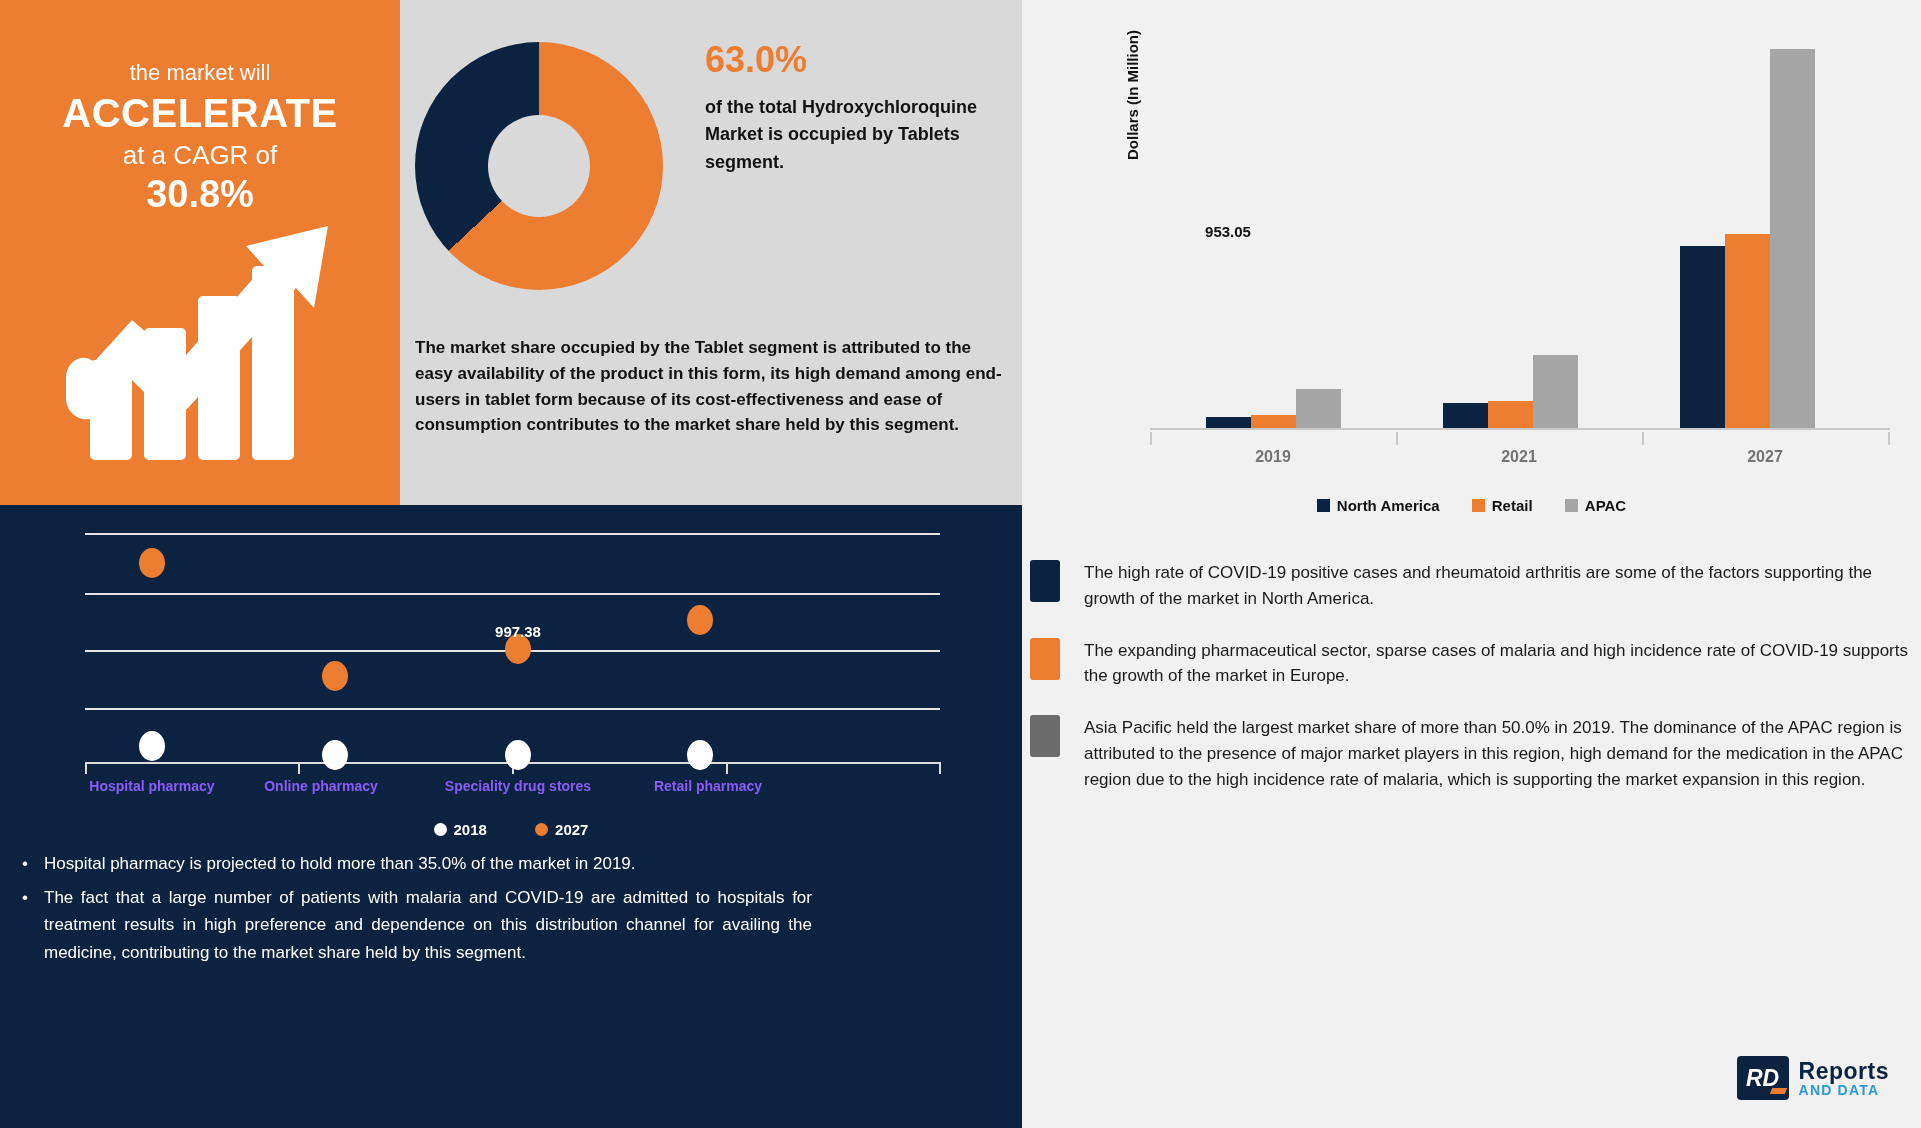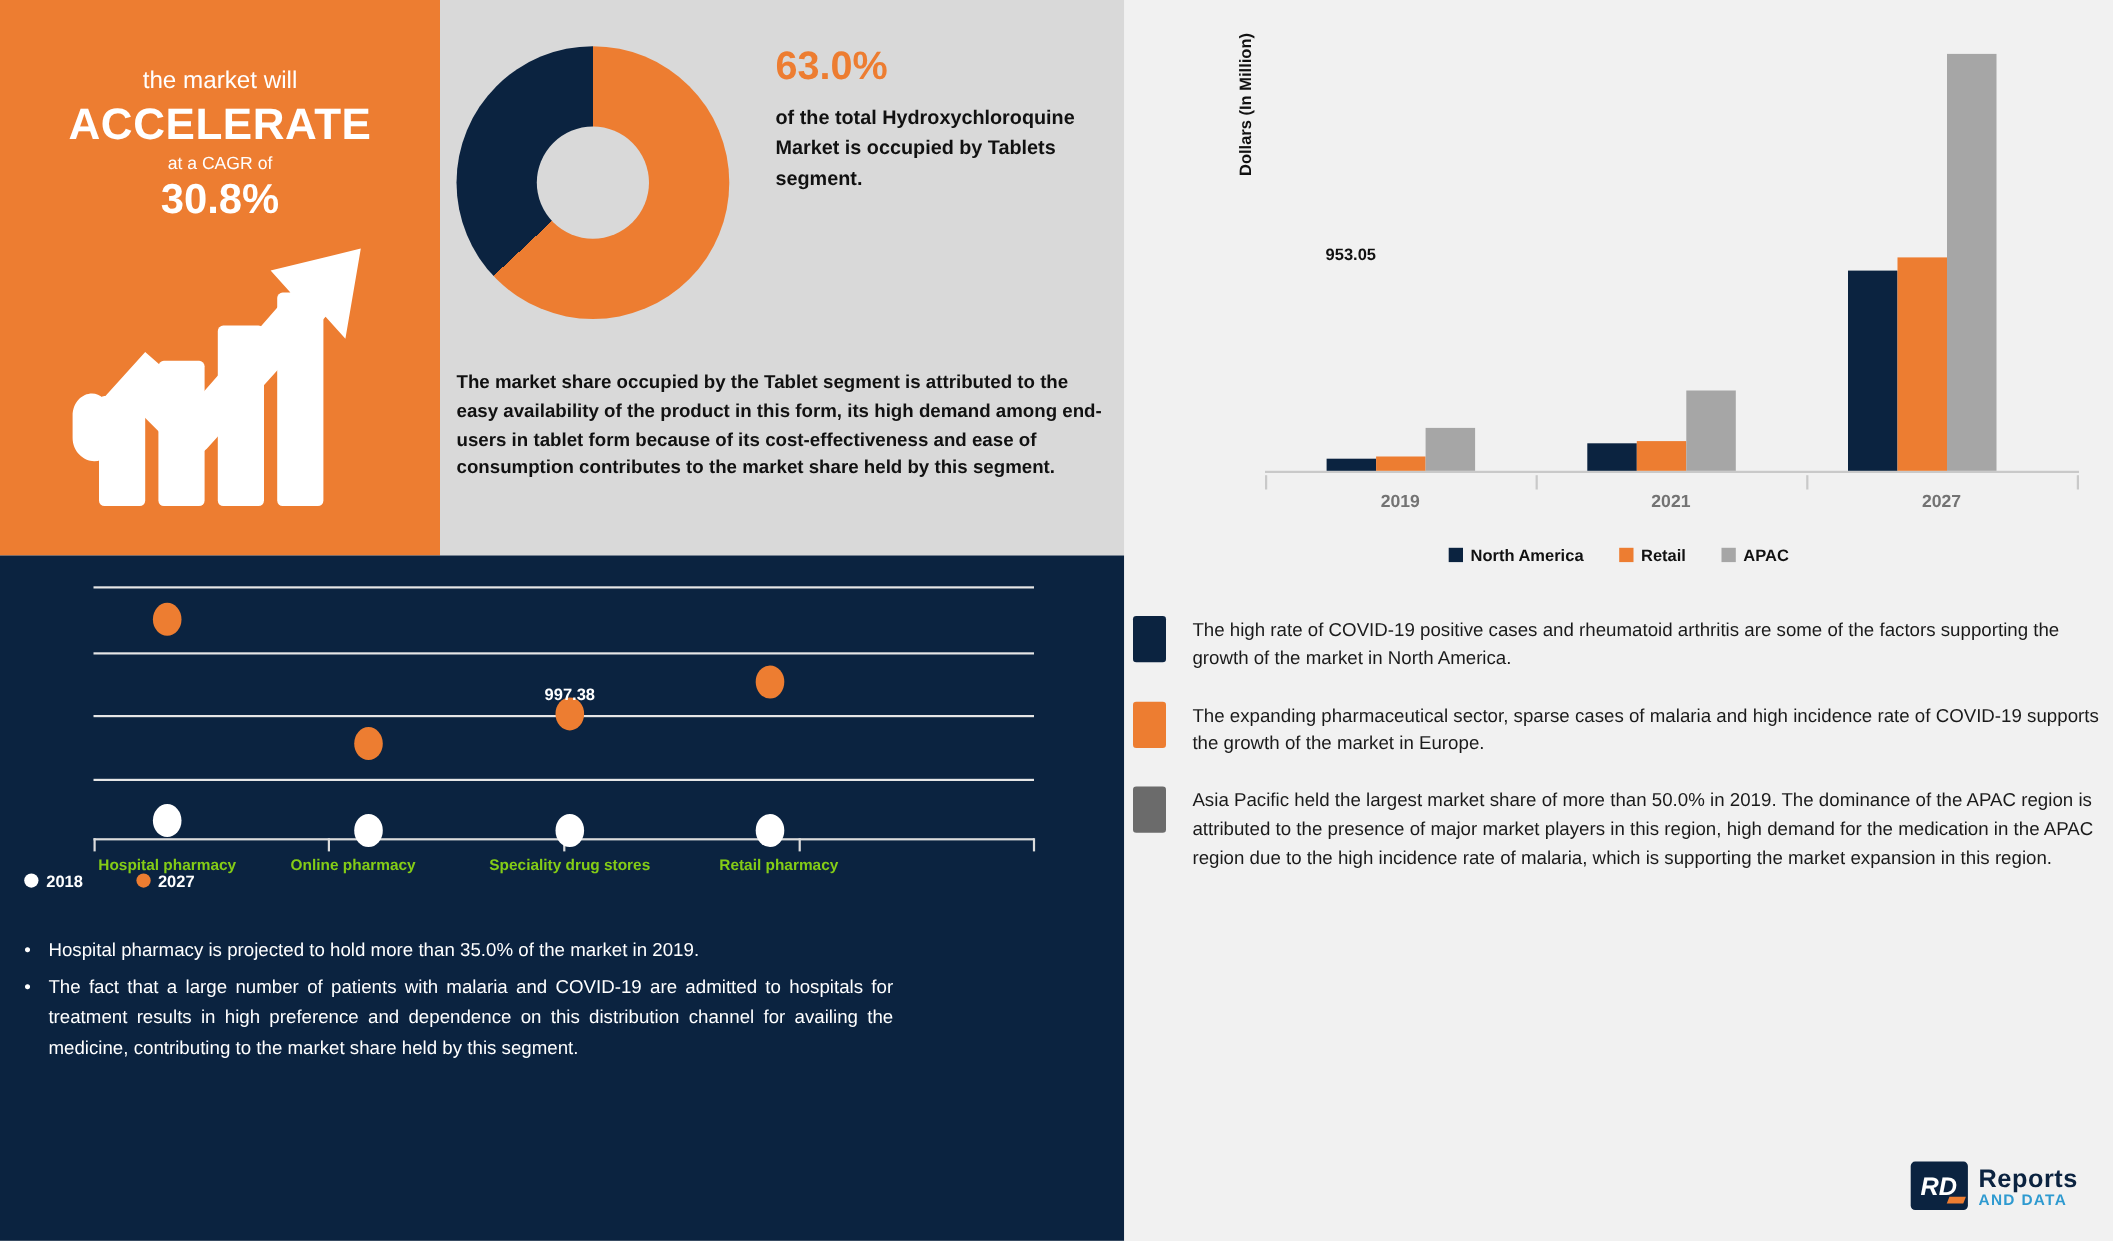--- a/index.html
+++ b/index.html
@@ -8,21 +8,21 @@
 
   
   .left-col{position:absolute;left:0;top:0;width:1022px;height:1128px;}
 
   
   .cagr-panel{position:absolute;left:0;top:0;width:400px;height:505px;background:#ed7d31;overflow:hidden;}
   .cagr-text{position:absolute;left:0;top:60px;width:400px;text-align:center;color:#ffffff;line-height:1.22;}
   .cagr-l1{font-size:22px;font-weight:400;}
   .cagr-l2{font-size:22px;font-weight:400;}
   .cagr-l3{font-size:40px;font-weight:700;letter-spacing:.5px;margin:2px 16px 2px;}
-  .cagr-l4{font-size:16px;font-weight:400;}
+  .cagr-l4{font-size:26px;font-weight:400;}
   .cagr-l5{font-size:38px;font-weight:700;}
   .growth-icon{position:absolute;left:60px;top:210px;width:290px;height:250px;}
 
   
   .donut-panel{position:absolute;left:400px;top:0;width:622px;height:505px;background:#d9d9d9;}
   .donut-wrap{position:absolute;left:15px;top:42px;width:270px;height:270px;}
   .donut{width:248px;height:248px;border-radius:50%;
      background:conic-gradient(#ed7d31 0deg 226.8deg, #0b2340 226.8deg 360deg);}
   .donut-hole{position:absolute;left:73px;top:73px;width:102px;height:102px;border-radius:50%;background:#d9d9d9;}
   .donut-stat{position:absolute;left:305px;top:40px;width:300px;}
@@ -33,22 +33,22 @@
   
   .navy-panel{position:absolute;left:0;top:505px;width:1022px;height:623px;background:#0b2340;}
   .dotplot{position:absolute;left:30px;top:10px;width:960px;height:260px;}
   .grid-line{position:absolute;left:55px;width:855px;height:2px;background:#e6e6e6;}
   .axis-line{position:absolute;left:55px;height:2px;background:#dcdcdc;width:855px;}
   .tick{position:absolute;width:2px;height:12px;background:#dcdcdc;}
   .dot{position:absolute;width:26px;height:30px;border-radius:50%;transform:translate(-50%,-50%);}
   .dot-2018{background:#ffffff;}
   .dot-2027{background:#ed7d31;}
   .dot-label{position:absolute;color:#ffffff;font-size:15px;font-weight:700;transform:translateX(-50%);}
-  .cat-label{position:absolute;color:#84cc16;font-size:14px;font-weight:700;transform:translateX(-50%);white-space:nowrap;}
-  .dp-legend{position:absolute;left:0;top:288px;width:1022px;text-align:left;color:#ffffff;font-size:15px;font-weight:700;}
+  .cat-label{position:absolute;color:#8b5cf6;font-size:14px;font-weight:700;transform:translateX(-50%);white-space:nowrap;}
+  .dp-legend{position:absolute;left:0;top:316px;width:1022px;text-align:center;color:#ffffff;font-size:15px;font-weight:700;}
   .dp-legend span.sw{display:inline-block;width:13px;height:13px;border-radius:50%;margin-right:7px;vertical-align:-1px;}
   .dp-legend .item{display:inline-block;margin:0 22px;}
   .bullets{position:absolute;left:22px;top:345px;width:790px;color:#ffffff;font-size:17px;line-height:1.62;}
   .bullet{display:flex;margin-bottom:6px;}
   .bullet .bdot{width:22px;flex:0 0 22px;text-align:left;font-size:17px;line-height:1.62;}
   .bullet .btxt{flex:1;text-align:justify;}
 
   
   .right-col{position:absolute;left:1022px;top:0;width:899px;height:1128px;background:#f1f1f1;}
   .barchart{position:absolute;left:0;top:0;width:899px;height:500px;}

